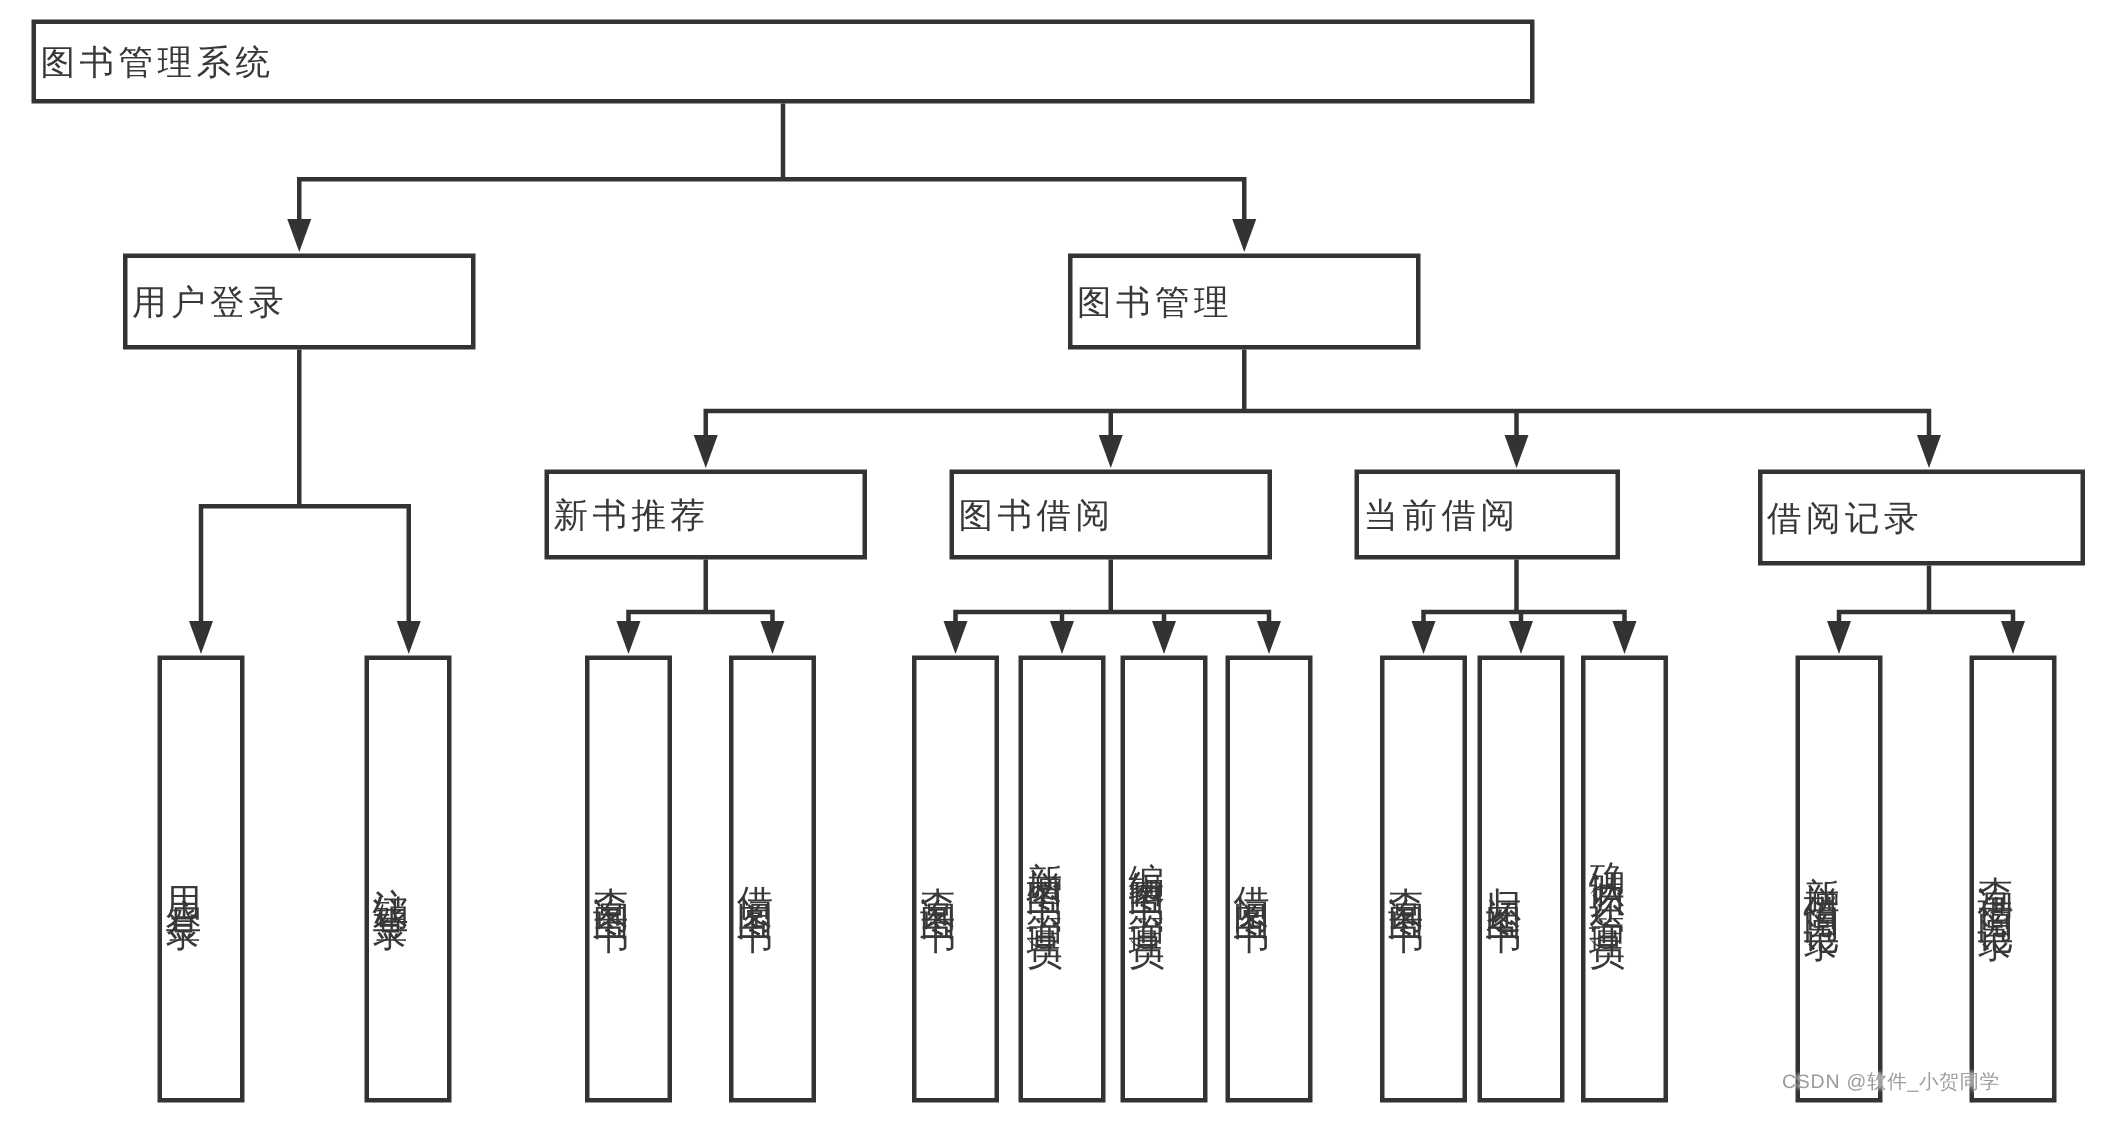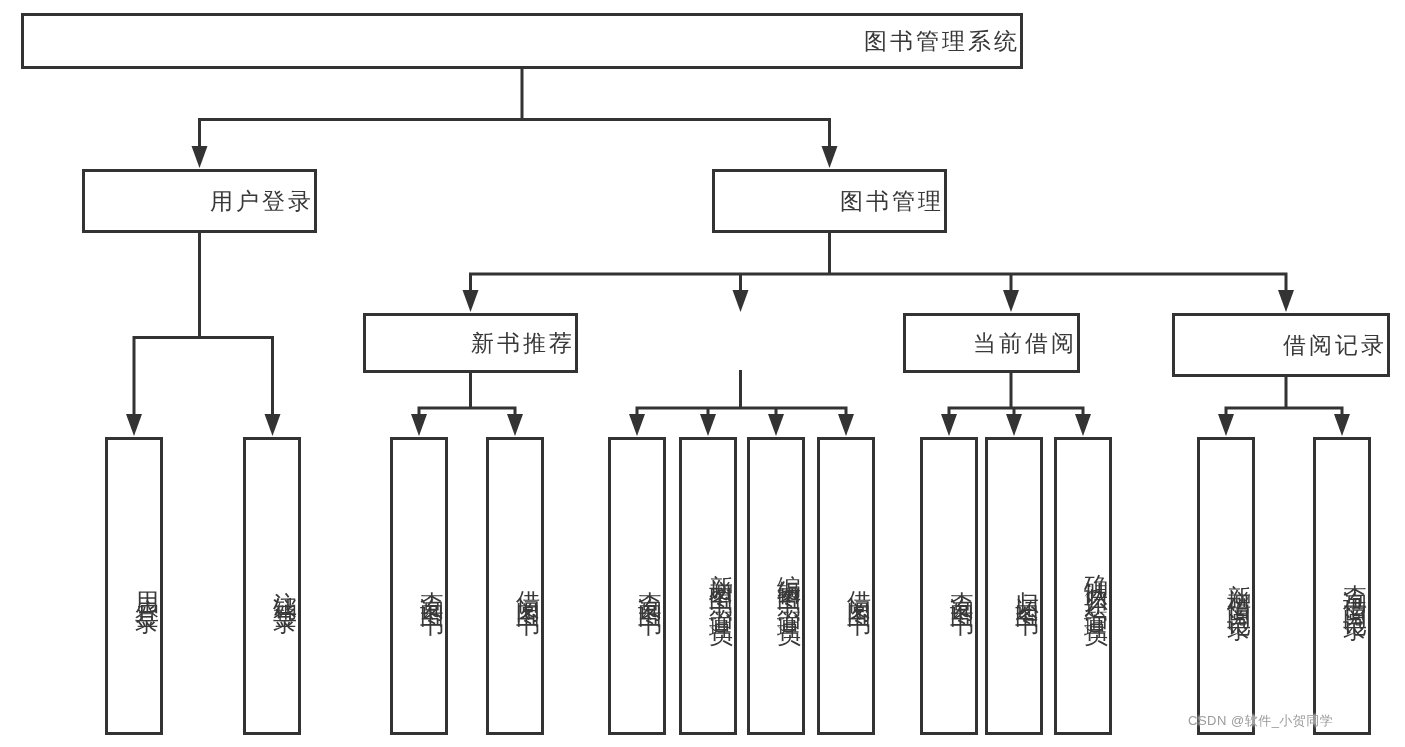--- a/index.html
+++ b/index.html
@@ -17,21 +17,21 @@
     left: 0; top: 0;
     width: 1405px; height: 747px;
   }
   .box {
     position: absolute;
     box-sizing: border-box;
     border: 3px solid #333333;
     background: #ffffff;
     display: flex;
     align-items: center;
-    justify-content: flex-end;
+    justify-content: flex-start;
   }
   .h-label {
     font-size: 23px;
     letter-spacing: 3px;
     padding-left: 3px;
     white-space: nowrap;
     color: #383838;
   }
   .v-box {
     top: 437px;
@@ -123,20 +123,23 @@
   <div class="box" style="left:82px; top:169px; width:235px; height:64px">
     <span class="h-label">用户登录</span>
   </div>
   <div class="box" style="left:363px; top:313px; width:215px; height:60px">
     <span class="h-label">新书推荐</span>
   </div>
 
   <div class="box" style="left:712px; top:169px; width:235px; height:64px">
     <span class="h-label">图书管理</span>
   </div>
+  <div class="box" style="left:633px; top:313px; width:215px; height:60px">
+    <span class="h-label">图书借阅</span>
+  </div>
   <div class="box" style="left:903px; top:313px; width:177px; height:60px">
     <span class="h-label">当前借阅</span>
   </div>
   <div class="box" style="left:1172px; top:313px; width:218px; height:64px">
     <span class="h-label">借阅记录</span>
   </div>
 
   <div class="box v-box" style="left:105px">
     <span class="v-label">用户登录</span>
   </div>

